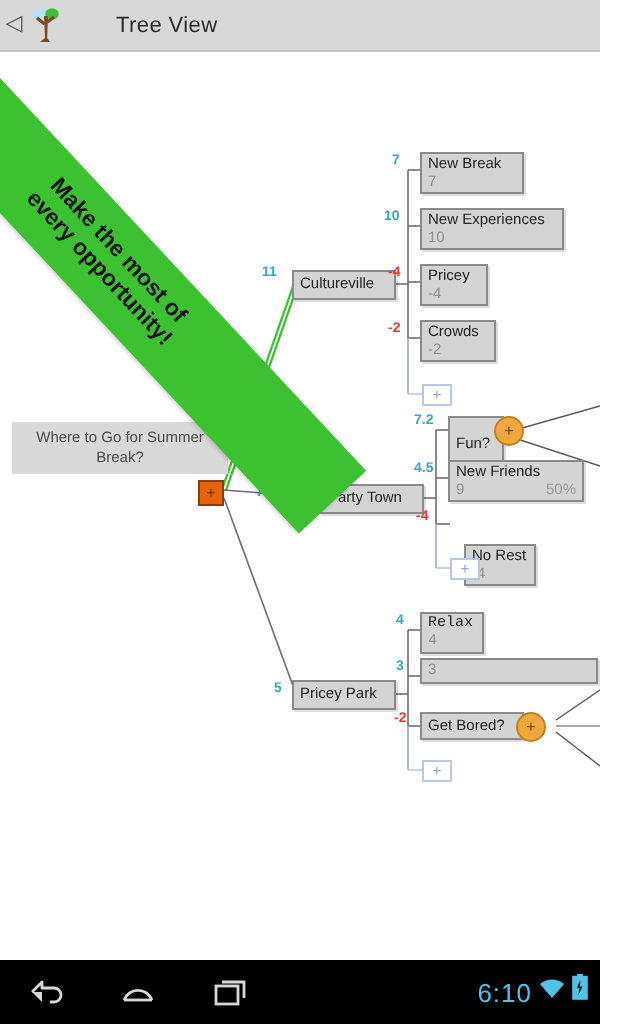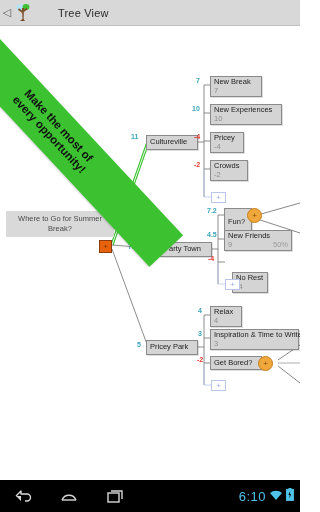--- a/index.html
+++ b/index.html
@@ -312,30 +312,29 @@
     </div>
 
     <div class="add-btn" style="left:225px; top:252px;">+</div>
 
     <div class="edge-val val-pos" style="left:137px; top:314px;">5</div>
     <div class="node single" style="left:146px; top:313px; width:52px; height:15px;">
       <span class="n-title">Pricey Park</span>
     </div>
 
     <div class="edge-val val-pos" style="left:198px; top:280px;">4</div>
-    <div class="node" style="left:210px; top:279px; width:32px;">
+    <div class="node" style="left:210px; top:279px; width:32px;font-family:Liberation Mono, monospace;">
       <span class="n-title">Relax</span>
       <span class="n-sub">
           <span>4</span>
         </span>
     </div>
 
     <div class="edge-val val-pos" style="left:198px; top:303px;">3</div>
     <div class="node" style="left:210px; top:302px; width:89px;">
-      <span class="n-title">Inspiration &amp; Time to Write</span>
       <span class="n-sub">
           <span>3</span>
         </span>
     </div>
 
     <div class="edge-val val-neg" style="left:197px; top:329px;">-2</div>
     <div class="node single" style="left:210px; top:329px; width:52px; height:14px;">
       <span class="n-title">Get Bored?</span>
     </div>
     <div class="chance-node" style="left:258px; top:329px;">+</div>

